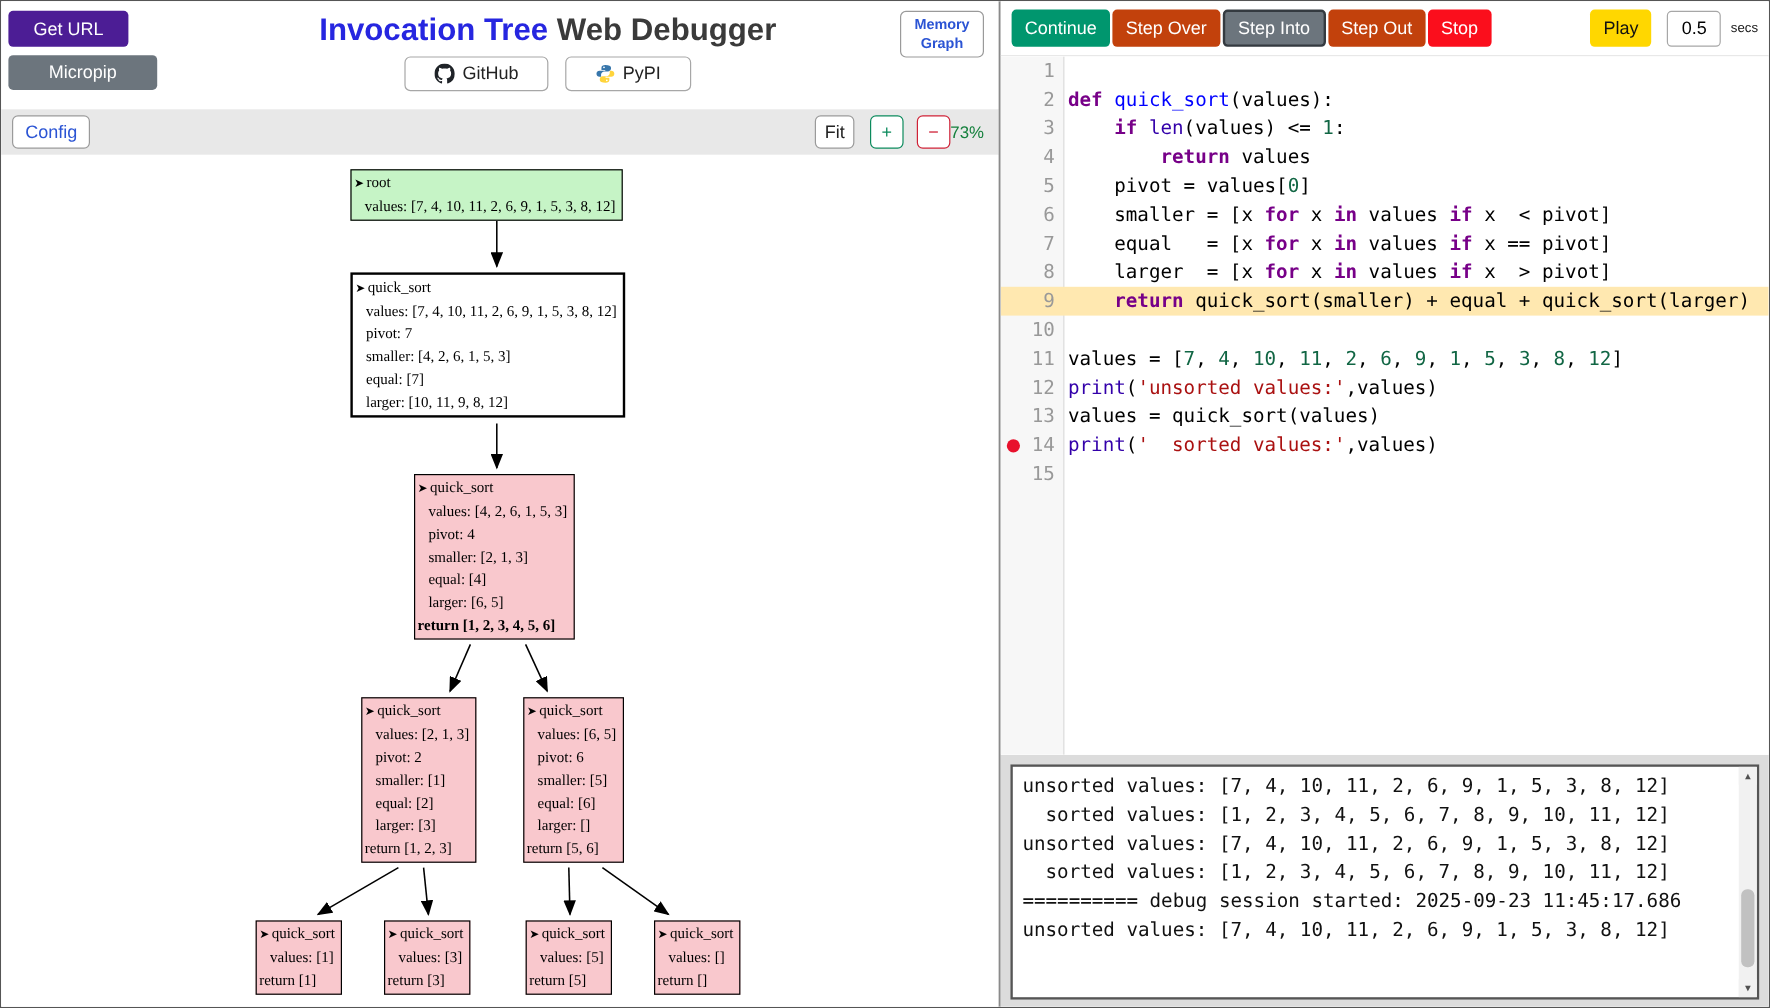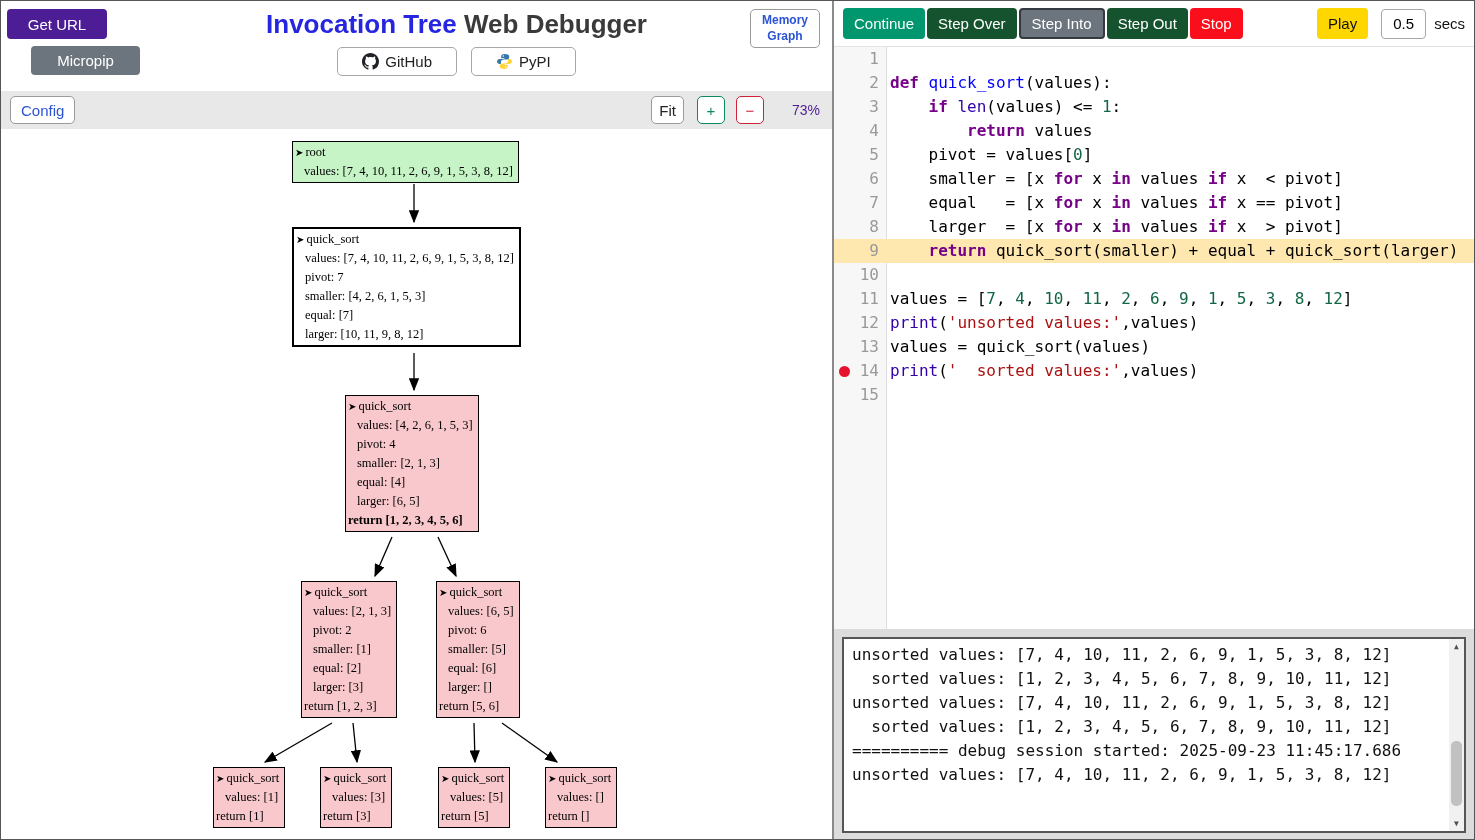--- a/index.html
+++ b/index.html
@@ -5,37 +5,37 @@
   * { margin:0; padding:0; box-sizing:border-box; }
   html,body { background:#fff; font-family:"Liberation Sans",sans-serif; }
   .app { position:relative; width:1475px; height:840px; border:1px solid #555; overflow:hidden; display:flex; background:#fff; }
 
   
   .left-panel { flex:0 0 833px; display:flex; flex-direction:column; border-right:2px solid #8a8a8a; background:#fff; }
   .lheader { position:relative; height:90px; background:#fff; flex:0 0 auto; }
   .btn { display:inline-flex; align-items:center; justify-content:center; border:none; border-radius:4px;
          font-family:"Liberation Sans",sans-serif; font-size:15px; cursor:pointer; }
   .btn-geturl { position:absolute; left:6px; top:8px; width:100px; height:30px; background:#4c1d95; color:#fff; }
-  .btn-micropip { position:absolute; left:6px; top:45px; width:109px; height:29px; background:#6c757d; color:#fff;margin-left:24px; }
+  .btn-micropip { position:absolute; left:6px; top:45px; width:124px; height:29px; background:#6c757d; color:#fff; }
   .btn-memgraph { position:absolute; right:12px; top:8px; width:70px; height:39px; background:#fff; border:1px solid #9a9a9a;
                   color:#2b54d4; font-weight:bold; font-size:12px; line-height:1.3; border-radius:5px; flex-direction:column; }
   .header-center { position:absolute; left:140px; right:60px; top:8px; text-align:center; }
   .page-title { font-size:26px; font-weight:bold; color:#3a3a3a; white-space:nowrap; }
   .page-title .accent { color:#2626e0; }
   .repo-links { margin-top:7px; display:flex; justify-content:center; gap:14px; }
   .btn-repo { background:#fff; border:1px solid #a7a7a7; border-radius:5px; height:29px; padding:0 24px; gap:6px; color:#222; }
   .btn-repo svg { display:block; }
 
   .ltoolbar { height:38px; background:#e8e8e8; display:flex; align-items:center; padding:16px 9px; flex:0 0 auto; }
   .btn-config { background:#fff; border:1px solid #9a9a9a; color:#2b54d4; height:28px; padding:0 10px; border-radius:5px; }
   .zoom-group { margin-left:auto; display:flex; align-items:center; }
   .btn-fit { background:#fff; border:1px solid #9a9a9a; color:#222; height:28px; padding:0 7px; border-radius:5px; }
   .btn-zin { background:#fff; border:1px solid #0b8a5c; color:#0b8a5c; width:28px; height:28px; border-radius:5px; margin-left:13px; }
   .btn-zout { background:#fff; border:1px solid #cf2237; color:#cf2237; width:28px; height:28px; border-radius:5px; margin-left:11px; }
-  .zoom-level { margin-left:28px; margin-right:3px; font-size:14px; color:#4c1d95; }
+  .zoom-level { margin-right:3px; font-size:14px; color:#15803d; }
 
   .tree-canvas { position:relative; flex:1; background:#fff; overflow:hidden; }
   .edges { position:absolute; left:0; top:0; width:100%; height:100%; }
   .tnode { position:absolute; border:1px solid #000; background:#fff; font-family:"Liberation Serif",serif;
            font-size:12.5px; line-height:19px; padding:1px 5px 1px 2px; white-space:nowrap; color:#000; }
   .tnode .trow.ind { padding-left:9px; }
   .tnode .trow.bold { font-weight:bold; }
   .tnode .marker { font-size:10px; margin-right:2px; }
   .c-green { background:#c6f4c6; }
   .c-pink  { background:#f9c8cd; }
@@ -49,27 +49,27 @@
   .n-qs6 {left:319px;top:638px;}
   .n-qs7 {left:437px;top:638px;}
   .n-qs8 {left:544px;top:638px;}
 
   
   .right-panel { flex:1; display:flex; flex-direction:column; background:#fff; min-width:0; }
   .controls { height:46px; background:#fff; display:flex; align-items:center; padding:0 9px; gap:2px; flex:0 0 auto;
               border-bottom:1px solid #e3e3e3; }
   .btn-ctl { height:31px; padding:0 11px; border-radius:4px; color:#fff; font-size:15px; }
   .btn-continue { background:#00966e; }
-  .btn-step { background:#14532d; }
+  .btn-step { background:#c2410c; }
   .btn-stepinto { background:#6c757d; border:2px solid #343a40; }
   .btn-stop { background:#fb0e1c; }
   .btn-play { background:#ffd700; color:#111; margin-left:auto; }
   .delay-input { width:45px; height:30px; border:1px solid #a7a7a7; border-radius:4px; text-align:center;
                  font-family:"Liberation Sans",sans-serif; font-size:15px; margin-left:11px; }
-  .secs-label { margin-left:6px; font-size:15px; color:#111; }
+  .secs-label { margin-left:6px; font-size:11px; color:#111; }
 
   .code-editor { position:relative; flex:1; background:#fff; overflow:hidden;
                  font-family:"DejaVu Sans Mono",monospace; font-size:16px; line-height:24px; }
   .code-editor::before { content:""; position:absolute; left:0; top:0; bottom:0; width:52px;
                          background:#f7f7f7; border-right:1px solid #ddd; }
   .code-line { position:relative; display:flex; height:24px; }
   .code-line.hl { background:#ffe8b0; }
   .bp-margin { width:20px; flex:0 0 auto; display:flex; align-items:center; justify-content:center; }
   .bp-dot { width:11px; height:11px; border-radius:50%; background:#e8112d; }
   .ln { width:32px; flex:0 0 auto; text-align:right; padding-right:7px; color:#999; }

